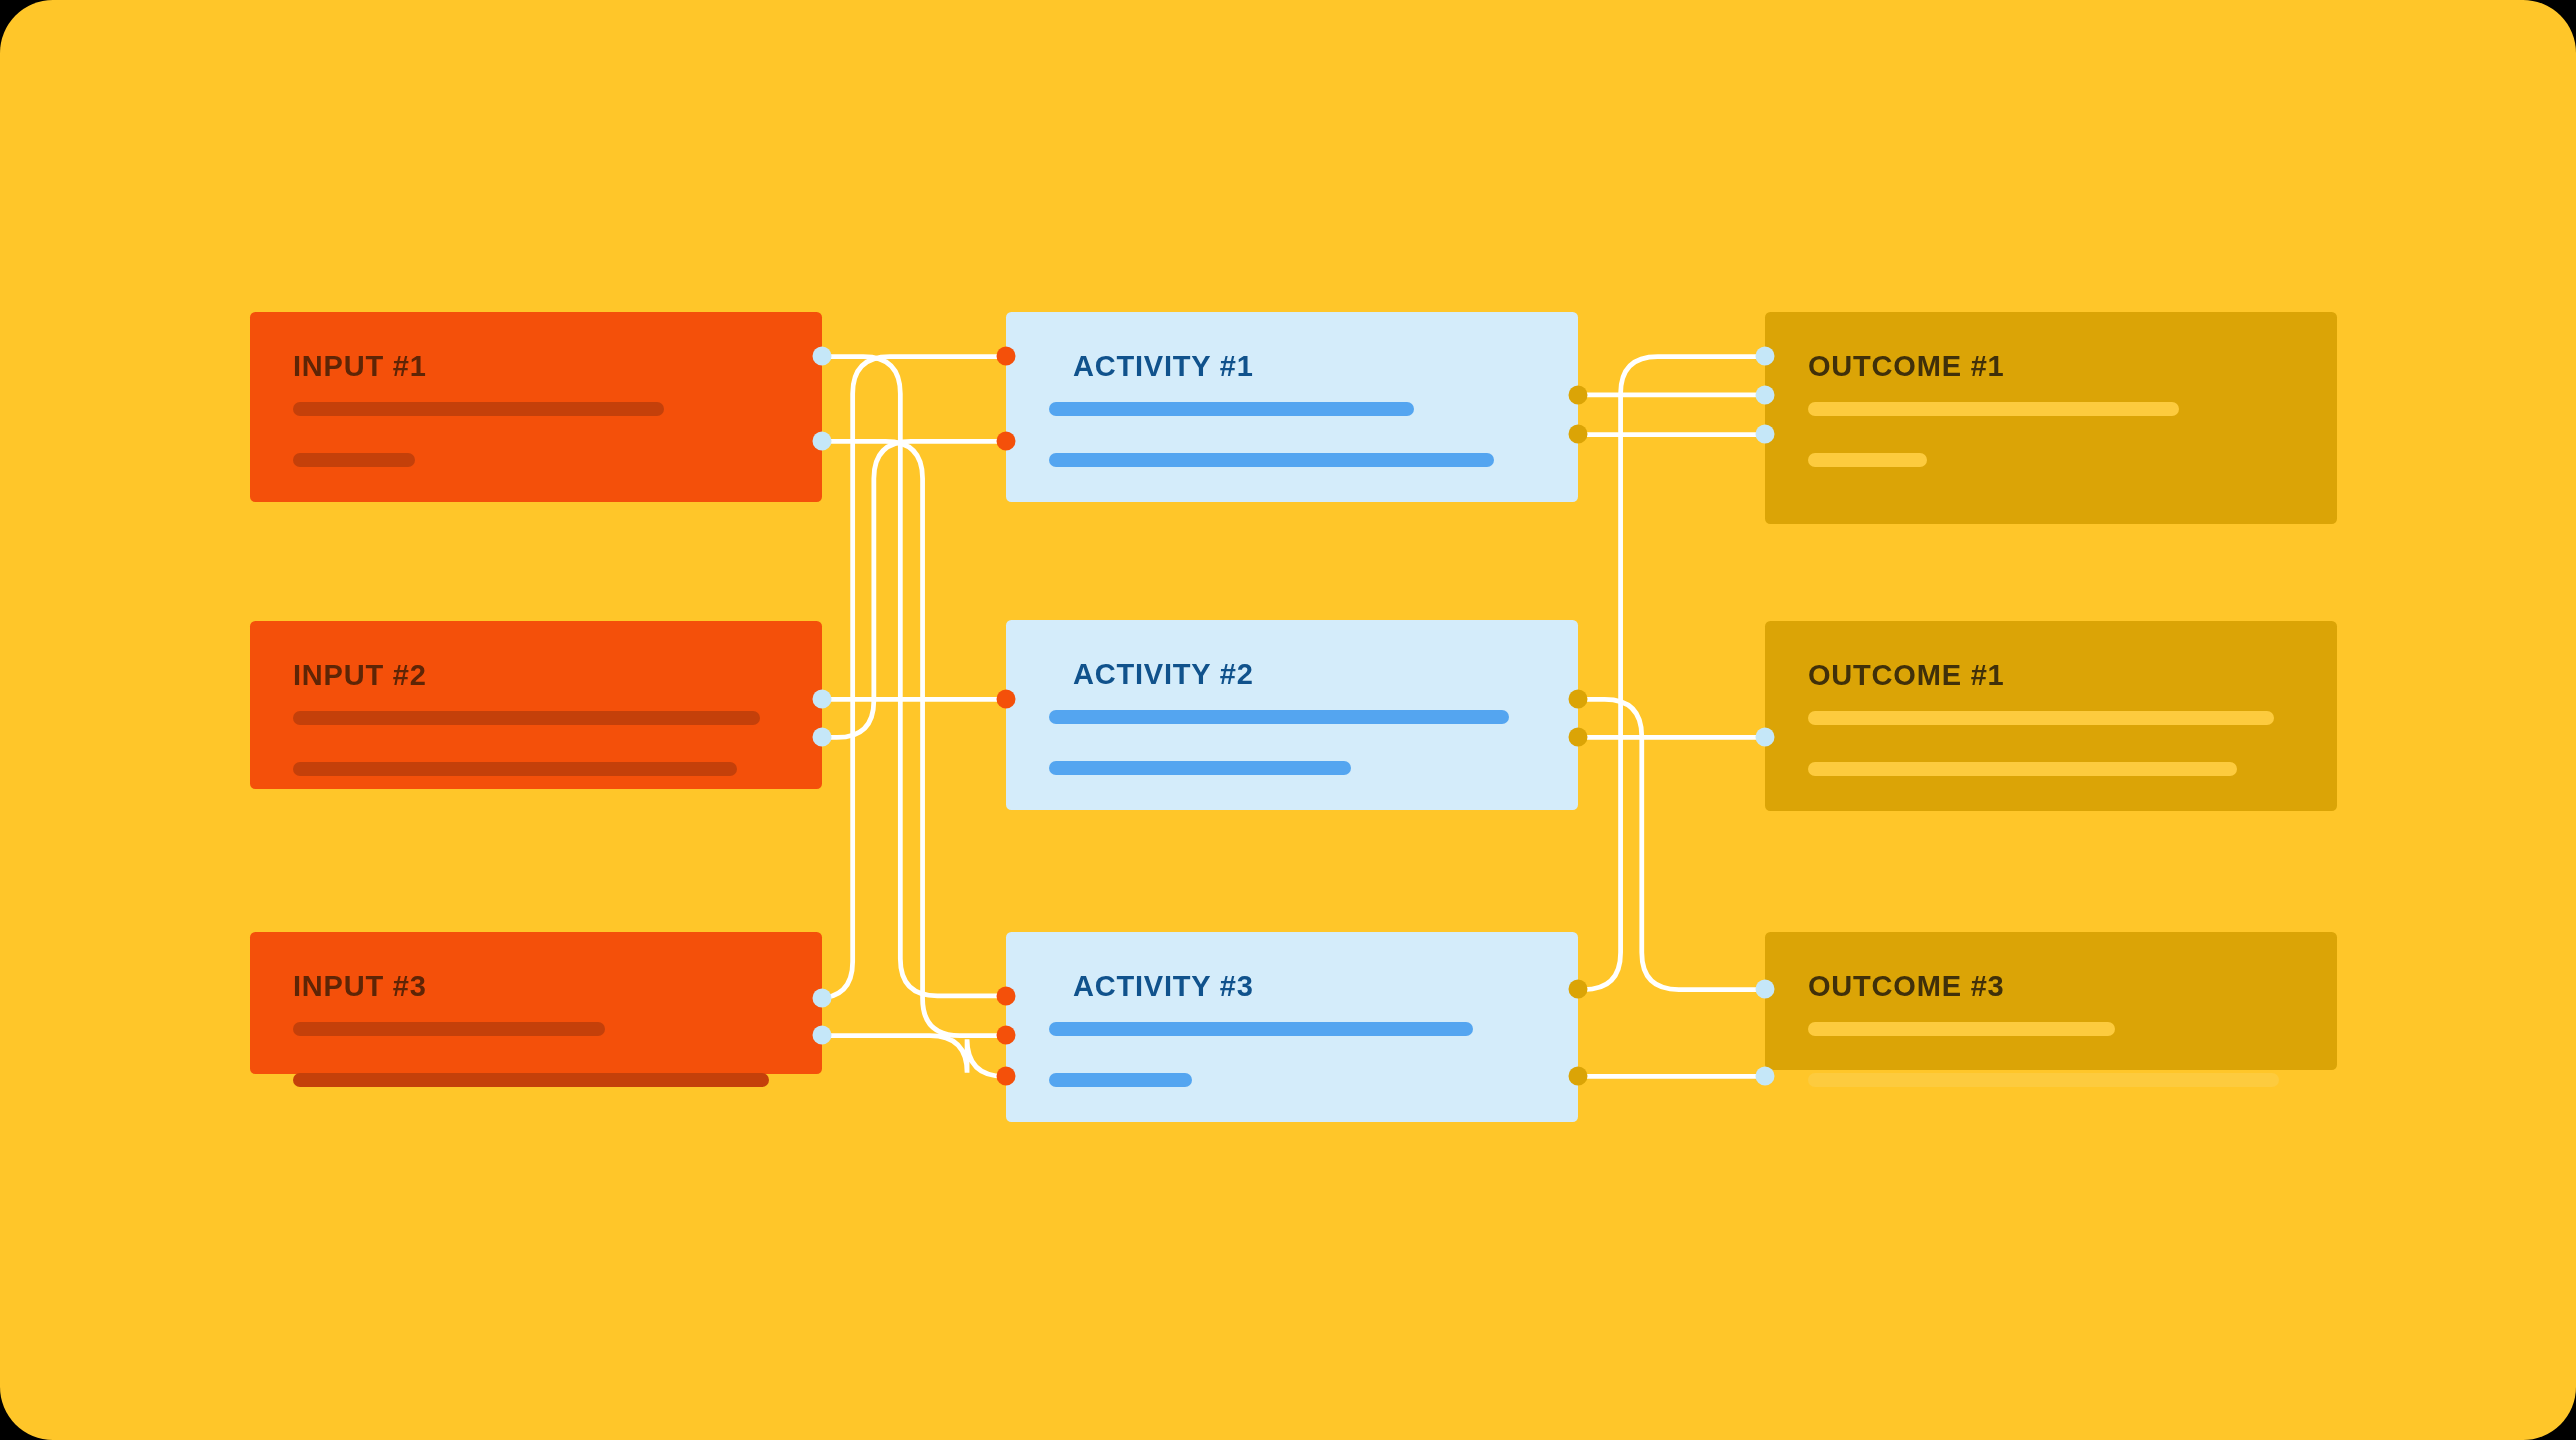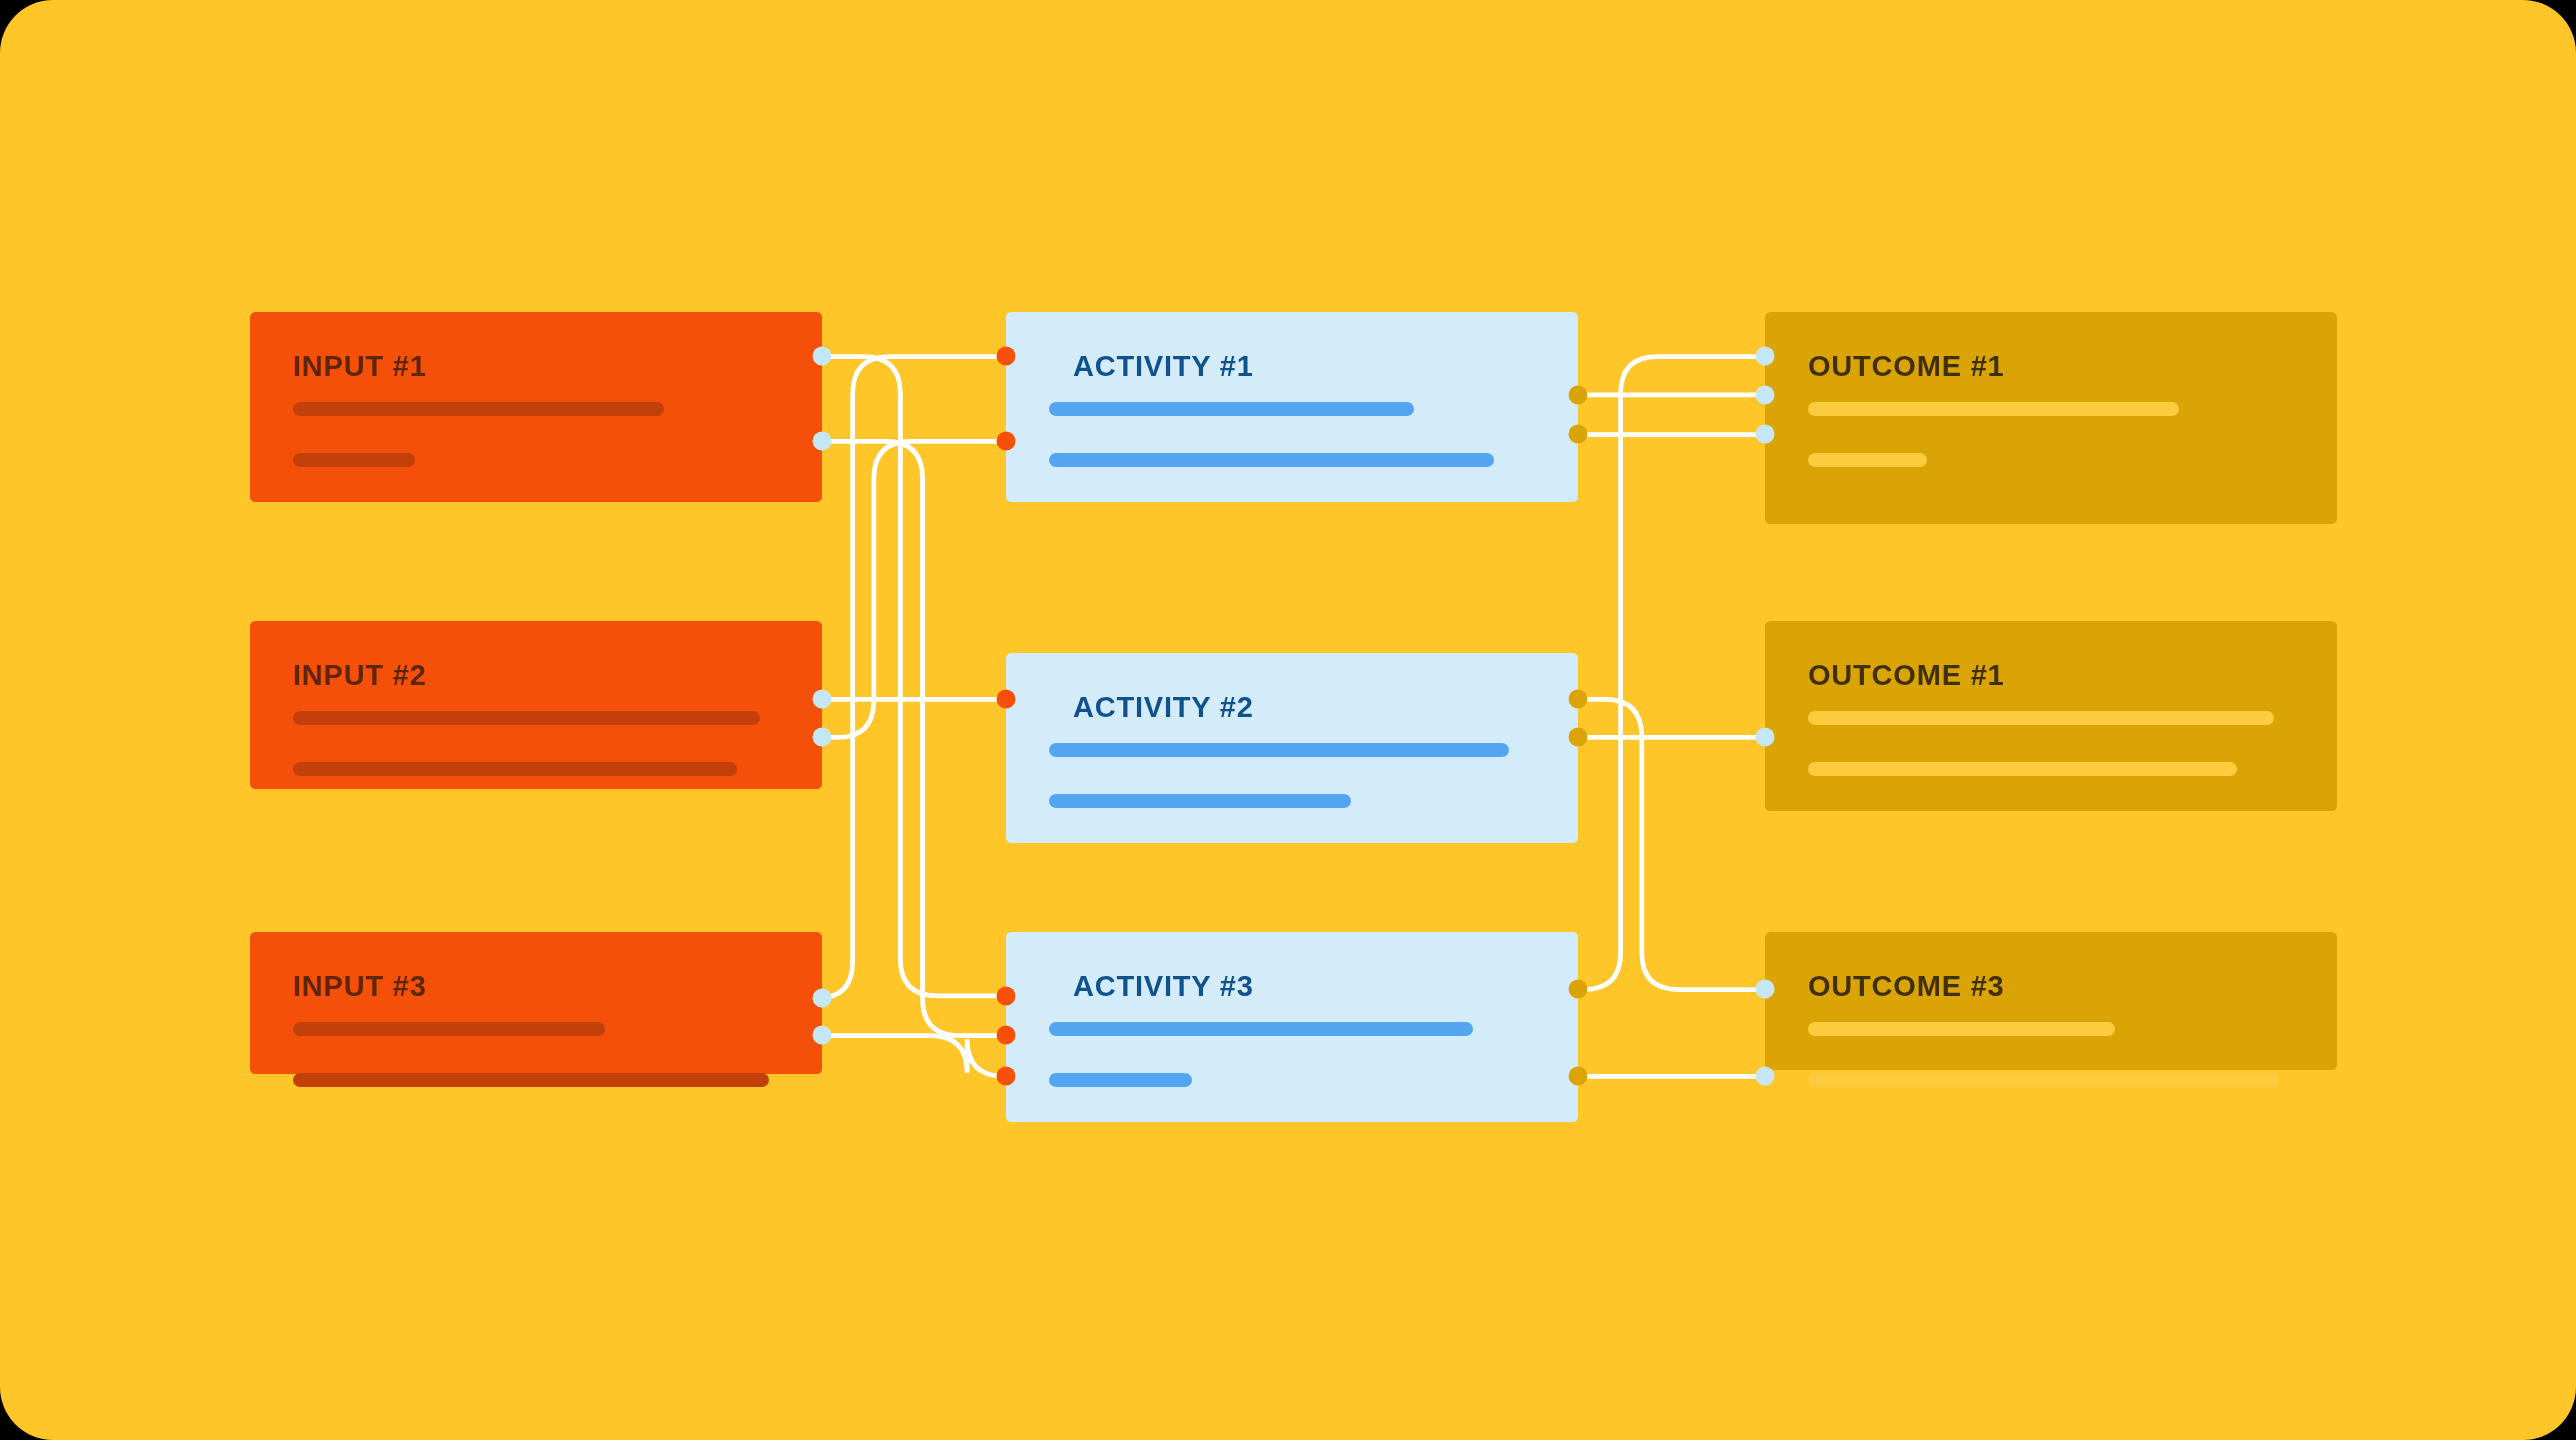--- a/index.html
+++ b/index.html
@@ -86,21 +86,21 @@
       <div class="port p-blue" style="left: 822px; top: 1035px;"></div>
       <div class="card c-act" style="left: 1006px; top: 312px; width: 572px; height: 190px;">
         <div class="title" style="top: 38px;">ACTIVITY #1</div>
         <div class="bar" style="top: 90px; width: 365px;"></div>
         <div class="bar" style="top: 141px; width: 445px;"></div>
       </div>
       <div class="port p-orange" style="left: 1006px; top: 356px;"></div>
       <div class="port p-orange" style="left: 1006px; top: 441px;"></div>
       <div class="port p-gold" style="left: 1578px; top: 395px;"></div>
       <div class="port p-gold" style="left: 1578px; top: 434px;"></div>
-      <div class="card c-act" style="left: 1006px; top: 653px; width: 572px; height: 190px;">
+      <div class="card c-act" style="left: 1006px; top: 620px; width: 572px; height: 190px;">
         <div class="title" style="top: 38px;">ACTIVITY #2</div>
         <div class="bar" style="top: 90px; width: 460px;"></div>
         <div class="bar" style="top: 141px; width: 302px;"></div>
       </div>
       <div class="port p-orange" style="left: 1006px; top: 699px;"></div>
       <div class="port p-gold" style="left: 1578px; top: 699px;"></div>
       <div class="port p-gold" style="left: 1578px; top: 737px;"></div>
       <div class="card c-act" style="left: 1006px; top: 932px; width: 572px; height: 190px;">
         <div class="title" style="top: 38px;">ACTIVITY #3</div>
         <div class="bar" style="top: 90px; width: 424px;"></div>

